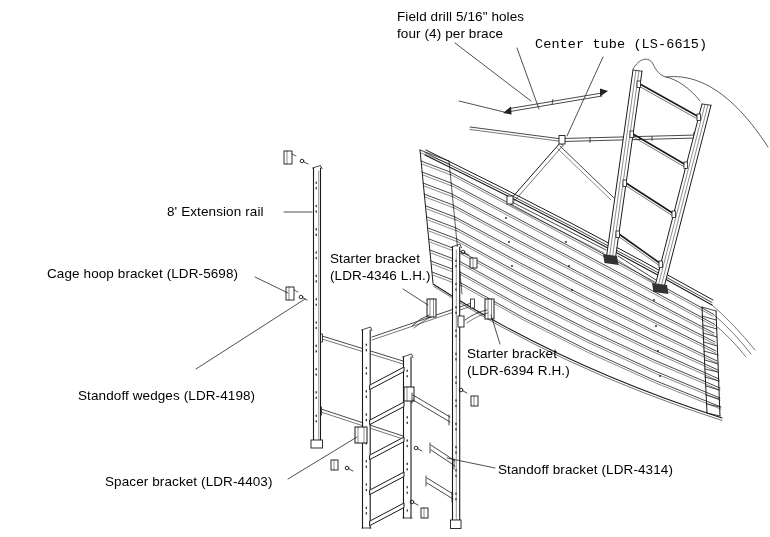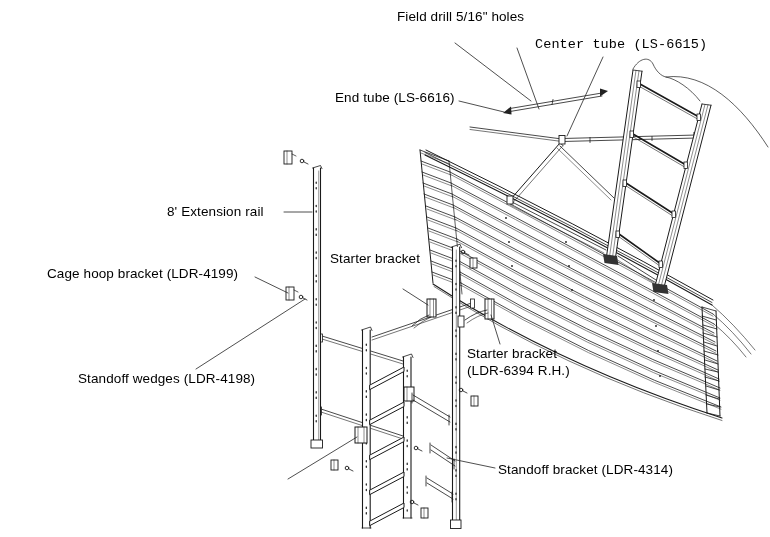--- a/index.html
+++ b/index.html
@@ -11,21 +11,21 @@
   .lbl{
     position:absolute;color:#000;font-size:13.5px;line-height:17px;
     white-space:nowrap;letter-spacing:0.1px;
   }
   
   #lbl-field-drill{left:397px;top:8px;}
   #lbl-center-tube{left:535px;top:36px;font-family:Liberation Mono, monospace;}
   #lbl-end-tube{left:335px;top:89px;}
   #lbl-ext-rail{left:167px;top:203px;}
   #lbl-cage-hoop{left:47px;top:265px;}
-  #lbl-wedges{left:78px;top:370px;}
+  #lbl-wedges{left:78px;top:387px;}
   #lbl-starter-lh{left:330px;top:250px;}
   #lbl-starter-rh{left:467px;top:345px;}
   #lbl-spacer{left:105px;top:473px;}
   #lbl-standoff{left:498px;top:461px;}
 </style>
 </head>
 <body>
 
 <div class="stage">
 
@@ -362,28 +362,30 @@
       <path d="M403,289 L428,305"></path>
       <path d="M500,344 L491,315"></path>
       <path d="M288,479 L357,437"></path>
       <path d="M495,468 L447,458"></path>
     </g>
   </g>
 </svg>
 
 <div class="lbl" id="lbl-field-drill">
   <div>Field drill 5/16" holes</div>
+  <div>four (4) per brace</div>
 </div>
 <div class="lbl" id="lbl-center-tube">Center tube (LS-6615)</div>
-<div class="lbl" id="lbl-end-tube">End tube (LS-6616)</div>
 <div class="lbl" id="lbl-ext-rail">8' Extension rail</div>
-<div class="lbl" id="lbl-cage-hoop">Cage hoop bracket (LDR-4199)</div>
+<div class="lbl" id="lbl-cage-hoop">Cage hoop bracket (LDR-5698)</div>
 <div class="lbl" id="lbl-wedges">Standoff wedges (LDR-4198)</div>
 <div class="lbl" id="lbl-starter-lh">
   <div>Starter bracket</div>
+  <div>(LDR-4346 L.H.)</div>
 </div>
 <div class="lbl" id="lbl-starter-rh">
   <div>Starter bracket</div>
   <div>(LDR-6394 R.H.)</div>
 </div>
+<div class="lbl" id="lbl-spacer">Spacer bracket (LDR-4403)</div>
 <div class="lbl" id="lbl-standoff">Standoff bracket (LDR-4314)</div>
 
 </div>
 
 </body></html>

